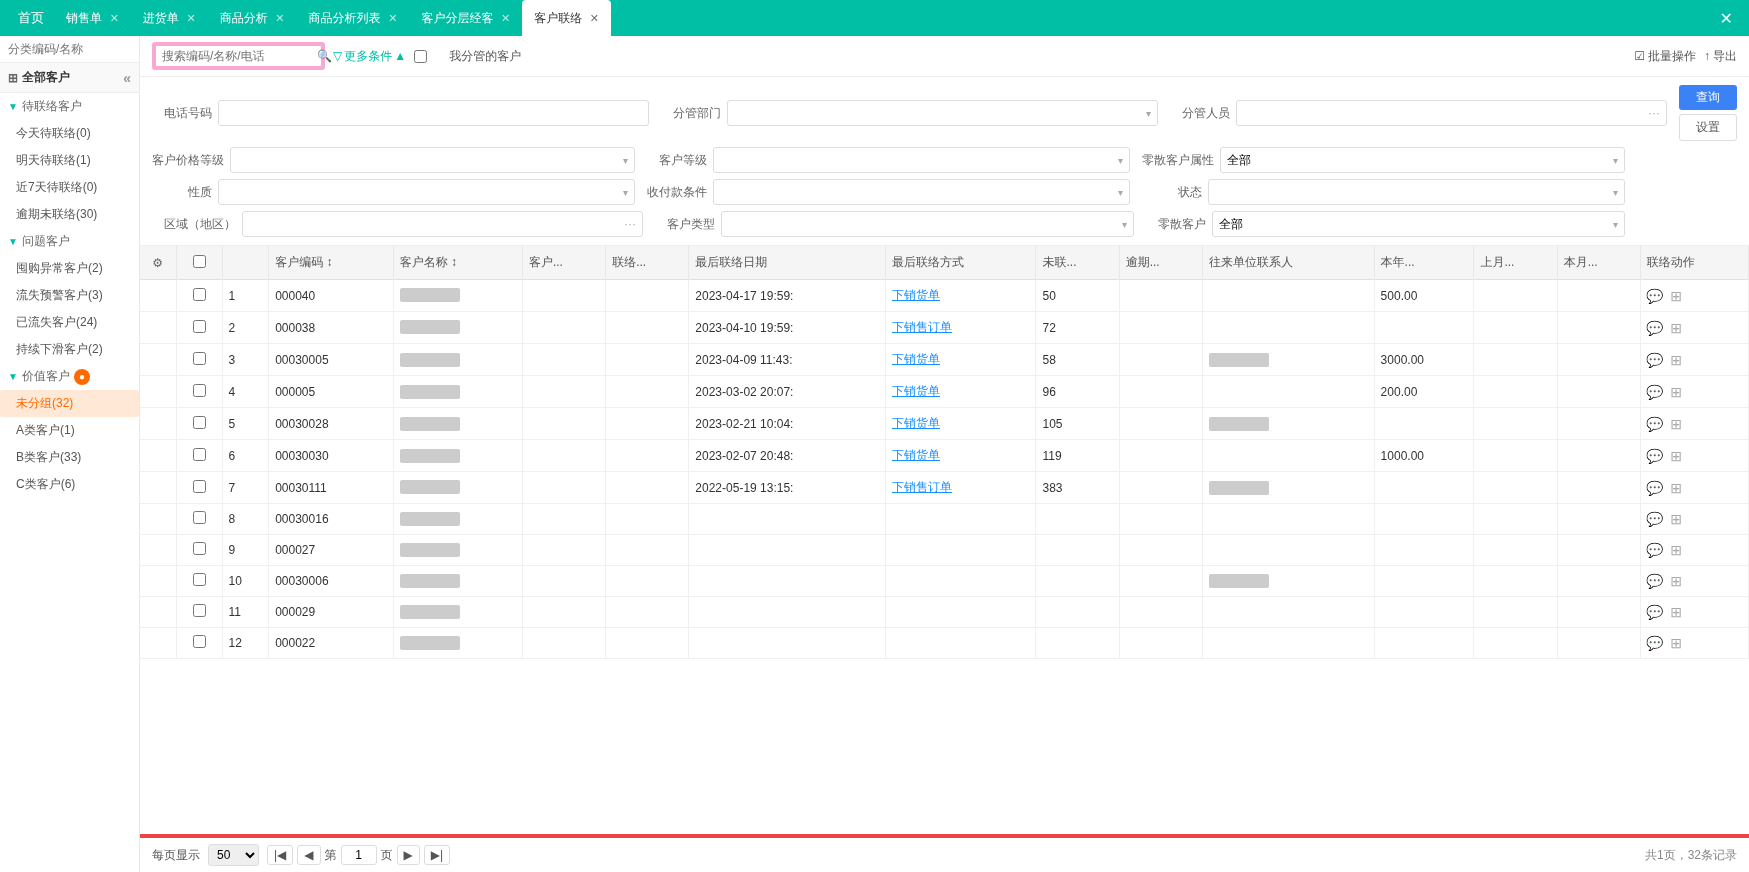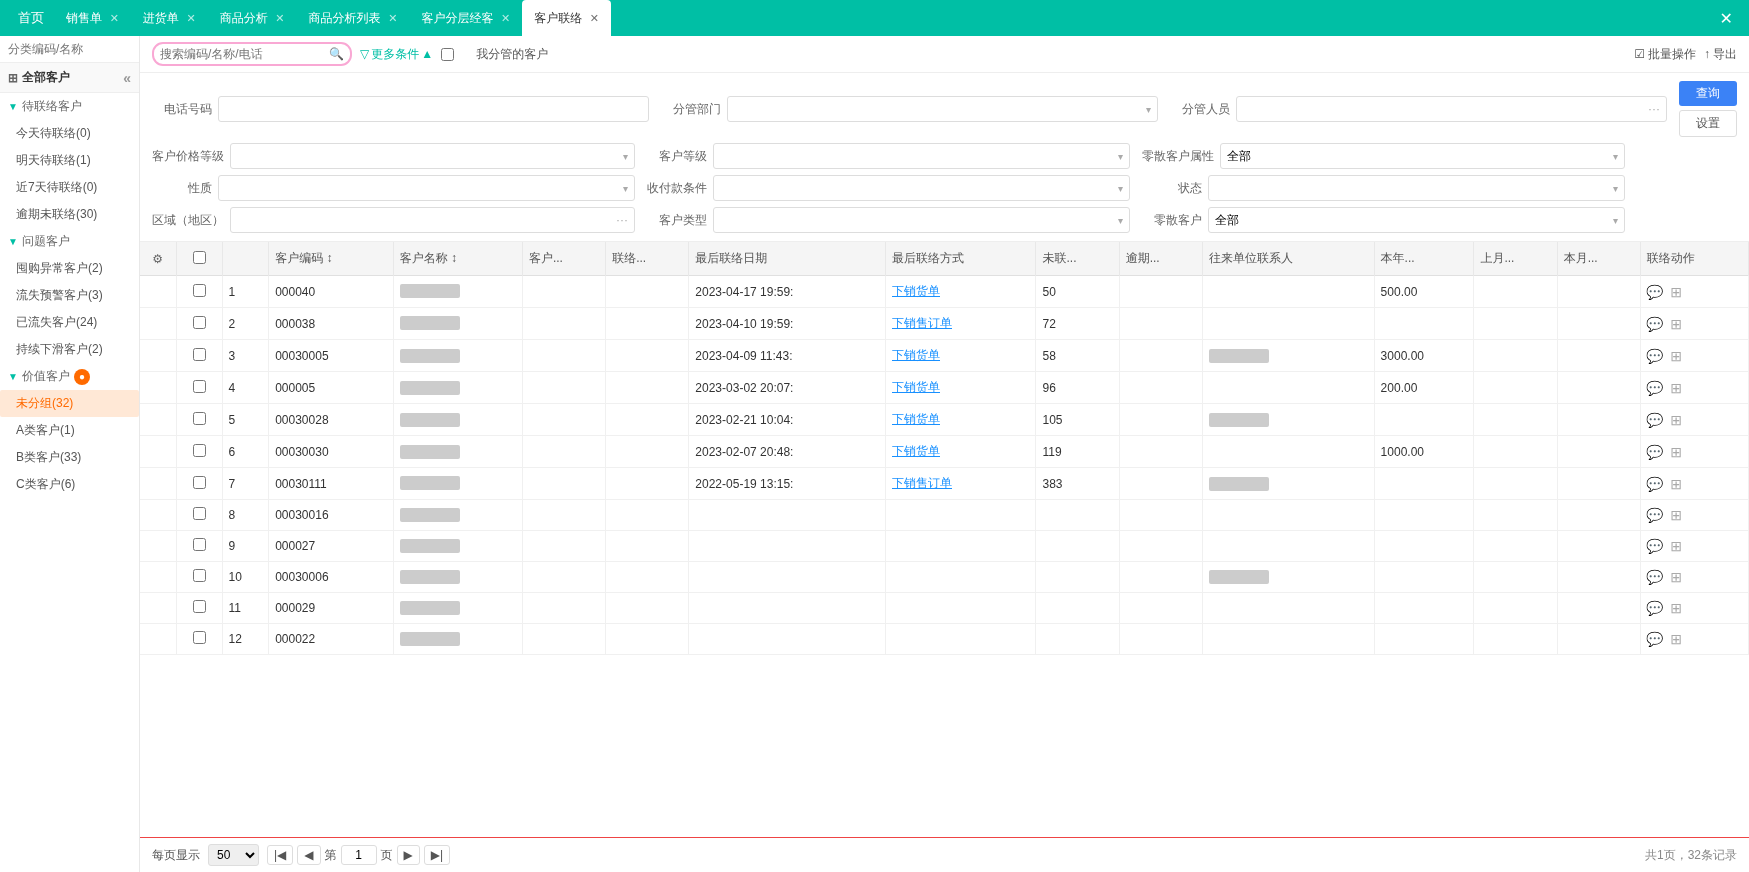--- a/index.html
+++ b/index.html
@@ -130,24 +130,24 @@
       background: white;
       padding: 6px 12px;
       display: flex;
       align-items: center;
       border-bottom: 1px solid #eee;
       gap: 8px;
     }
     .filter-search-box {
       display: flex;
       align-items: center;
-      border: 2px solid #f9a8d4;
-      border-radius: 11px;
+      border: 4px solid #f9a8d4;
+      border-radius: 3px;
       padding: 3px 6px;
-      width: 200px;
+      width: 173px;
     }
     .filter-search-box input {
       border: none;
       outline: none;
       flex: 1;
       font-size: 12px;
       color: #999;
     }
     .filter-more {
       color: #00bfa5;
@@ -185,20 +185,21 @@
       border-bottom: 1px solid #eee;
     }
     .adv-filter-row {
       display: flex;
       align-items: center;
       gap: 12px;
       margin-bottom: 6px;
     }
     .adv-filter-row:last-child {
       margin-bottom: 0;
+      margin-left: 12px;
     }
     .filter-field {
       display: flex;
       align-items: center;
       flex: 1;
       gap: 6px;
     }
     .filter-field-label {
       color: #666;
       white-space: nowrap;
@@ -319,21 +320,21 @@
     }
     .action-icon {
       color: #aaa;
       cursor: pointer;
       font-size: 14px;
     }
 
     
     .table-footer {
       background: white;
-      border-top: 1px solid #ef4444;
+      border-top: 4px solid #ef4444;
       padding: 6px 12px;
       display: flex;
       align-items: center;
       gap: 8px;
       color: #555;
     }
     .page-size-select {
       border: 1px solid #ddd;
       border-radius: 3px;
       padding: 2px 4px;

